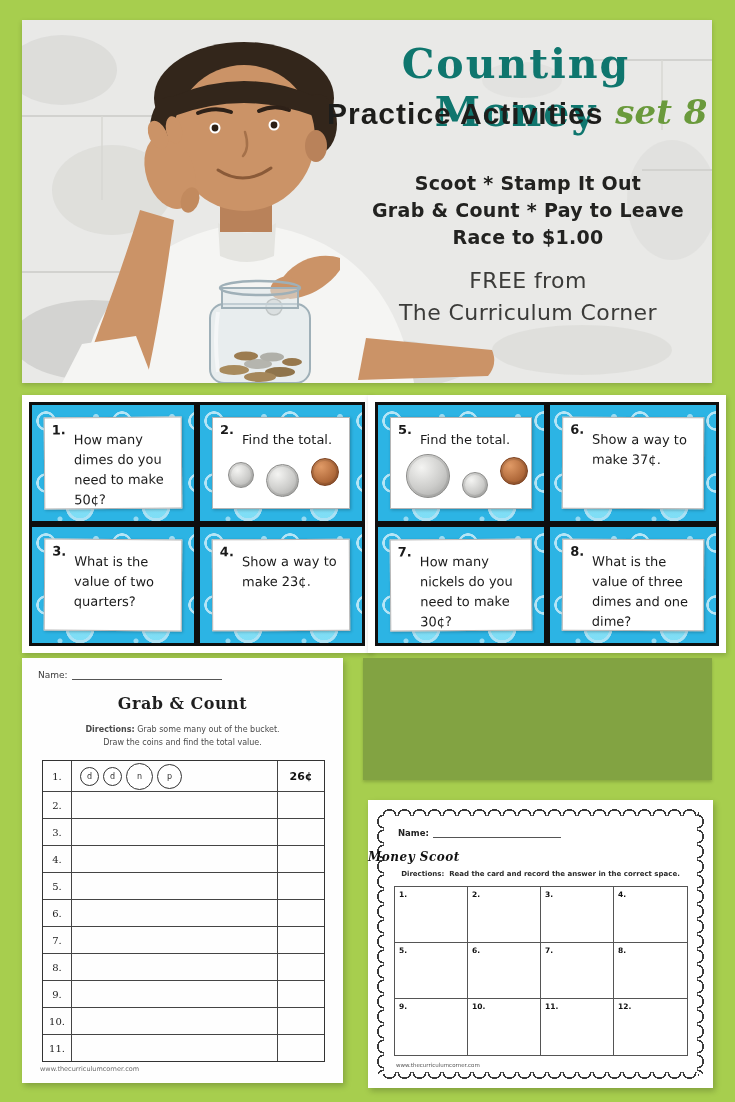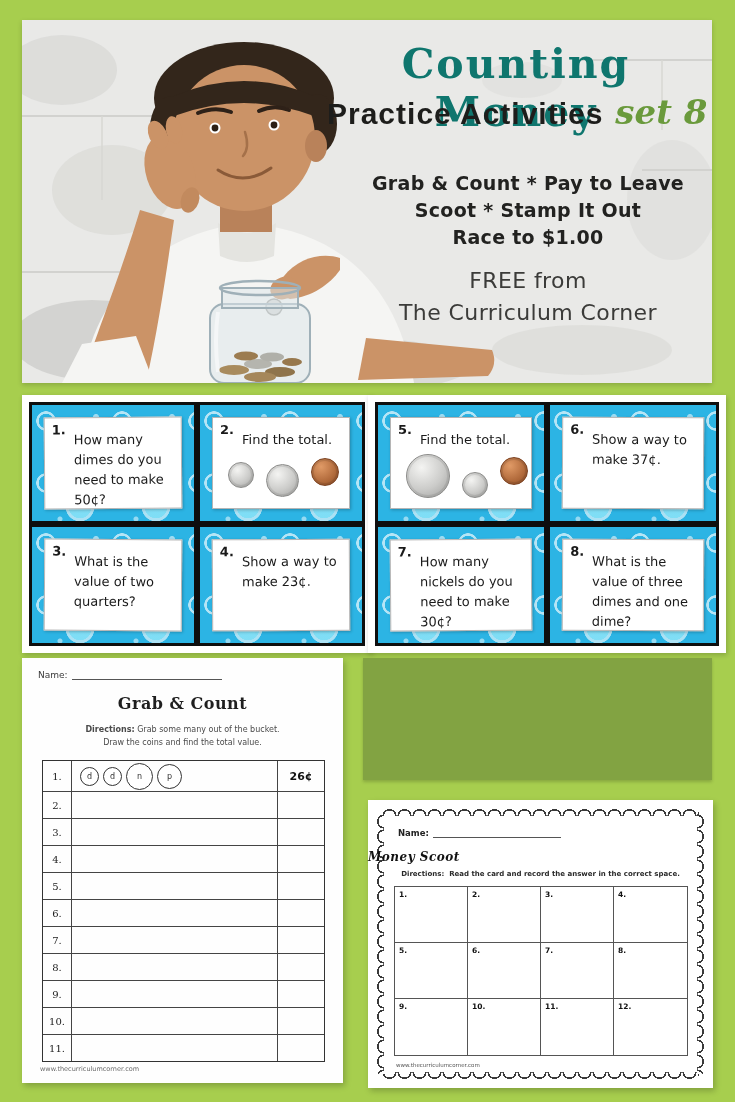--- a/index.html
+++ b/index.html
@@ -206,22 +206,22 @@
       <ellipse cx="250" cy="337" rx="12" ry="4.5" fill="#b0b0a9"></ellipse>
       <ellipse cx="238" cy="357" rx="16" ry="5" fill="#a5875a"></ellipse>
       <ellipse cx="270" cy="342" rx="10" ry="4" fill="#97784d"></ellipse>
       <path d="M196,292 Q192,320 196,352" stroke="#ffffff" stroke-width="4" opacity="0.5" fill="none"></path>
     </svg>
     <div class="hero-text" id="hero-title">Counting Money</div>
     <div class="hero-text" id="hero-sub">
       <span class="sub-main">Practice Activities</span><span class="sub-script">set 8</span>
     </div>
     <div class="hero-text" id="hero-activities">
+      <div>Scoot * Stamp It Out</div>
       <div>Grab &amp; Count * Pay to Leave</div>
-      <div>Scoot * Stamp It Out</div>
       <div>Race to $1.00</div>
     </div>
     <div class="hero-text" id="hero-free">
       <div>FREE from</div>
       <div>The Curriculum Corner</div>
     </div>
   </div>
 
   <div class="panel" id="panel-left">
     <div class="panel-grid">

